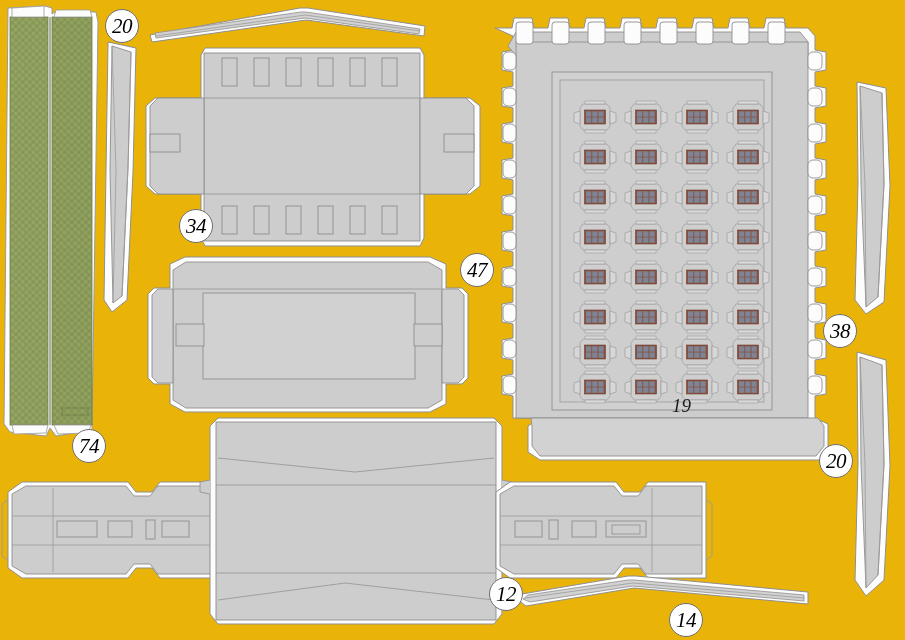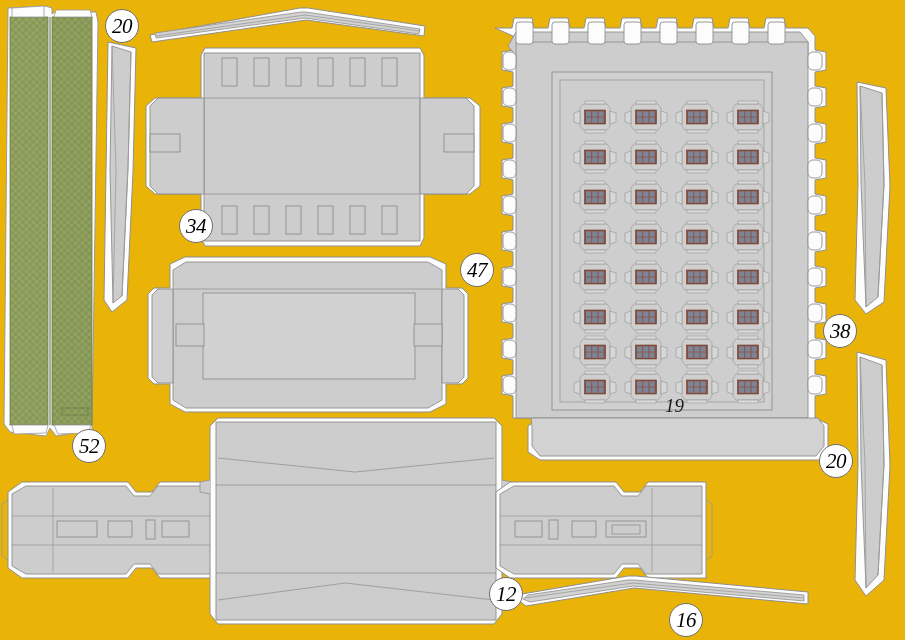--- a/index.html
+++ b/index.html
@@ -34,22 +34,23 @@
     letter-spacing:-0.5px;
     box-sizing:border-box;
     user-select:none;
   }
   .plainlabel{
     position:absolute;
     color:#1a1a1a;
     font-family:"Liberation Serif", serif;
     font-size:19px;
     line-height:19px;
-    text-align:right;
+    text-align:left;
     user-select:none;
+    margin-left:12px;
   }
 </style>
 </head>
 <body>
 
 <div id="sheet">
 
   <svg width="905" height="640" viewBox="0 0 905 640">
     <defs>
 
@@ -363,25 +364,25 @@
     </g>
 
   </svg>
 
   <div class="callout" style="left:105px;top:9px;">20</div>
 
   <div class="callout" style="left:163px;top:209px;margin-left:16px;">34</div>
 
   <div class="callout" style="left:460px;top:253px;">47</div>
 
-  <div class="callout" style="left:72px;top:429px;">52</div>
+  <div class="callout" style="left:72px;top:429px;">74</div>
 
   <div class="callout" style="left:808px;top:314px;margin-left:15px;">38</div>
 
   <div class="callout" style="left:819px;top:444px;">20</div>
 
   <div class="callout" style="left:489px;top:577px;">12</div>
 
-  <div class="callout" style="left:669px;top:603px;">16</div>
+  <div class="callout" style="left:669px;top:603px;">14</div>
 
   <div class="plainlabel" style="left:660px;top:396px;width:24px;">19</div>
 
 </div>
 
 </body></html>

